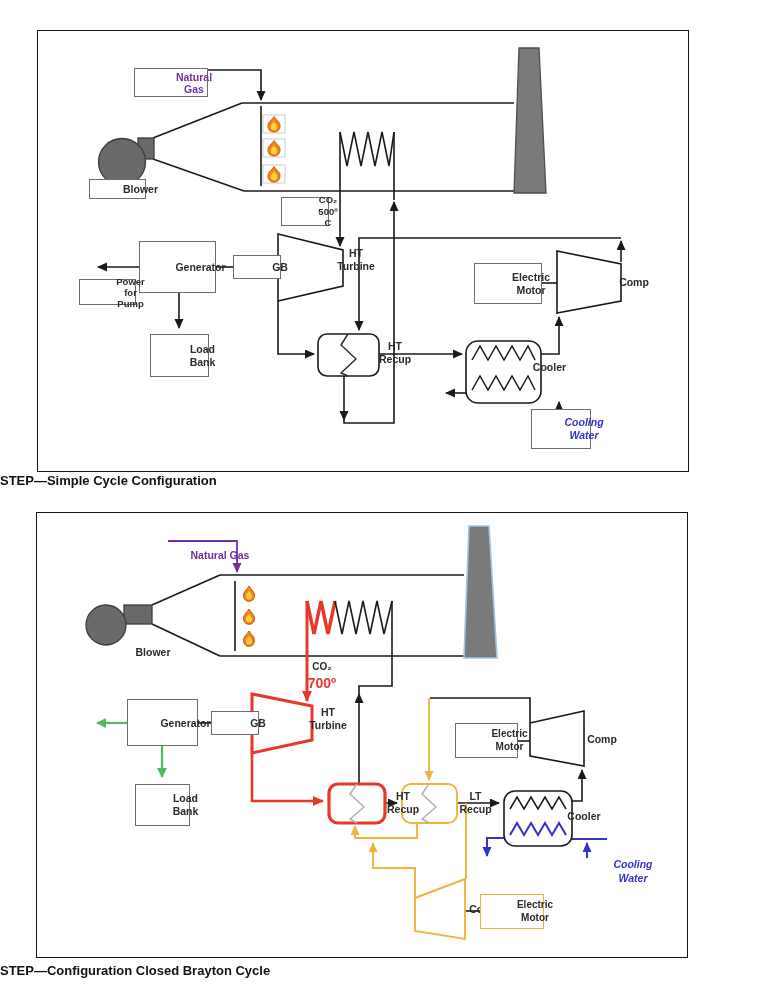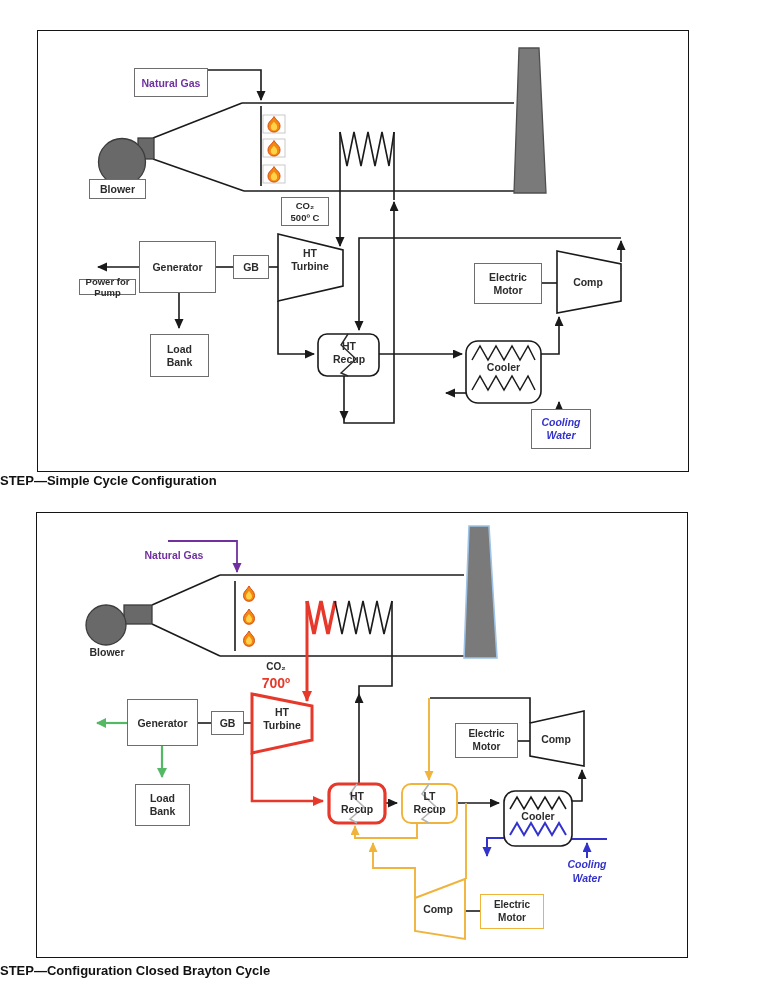--- a/index.html
+++ b/index.html
@@ -1,19 +1,19 @@
 <!DOCTYPE html>
 <html><head>
 <meta charset="utf-8">
 <style>
   html,body{margin:0;padding:0;background:#fff;}
   body{width:768px;height:993px;position:relative;font-family:"Liberation Sans","DejaVu Sans",sans-serif;}
   .frame{position:absolute;border:1.6px solid #141414;background:#fff;}
   .frame svg{position:absolute;left:0;top:0;}
-  .lbl{position:absolute;font-weight:700;font-size:10.5px;line-height:12px;color:#2b2b2b;text-align:center;}
+  .lbl{position:absolute;font-weight:700;font-size:10.5px;line-height:12px;color:#2b2b2b;text-align:center;padding-left:46px;}
   .lbl span{display:block;}
   .box{border:1.2px solid #6e6e6e;background:#fff;display:flex;flex-direction:column;justify-content:center;align-items:center;box-sizing:border-box;}
   .purple{color:#7030a0;}
   .blue{color:#3333cc;font-style:italic;}
   .red{color:#e6392b;}
   .caption{position:absolute;left:0;width:768px;font-weight:700;font-size:13px;color:#111;}
 </style>
 </head>
 <body>
 
@@ -86,21 +86,21 @@
   <div class="lbl box" style="left:51px;top:148px;width:57px;height:20px;">
       <span>Blower</span>
     </div>
   <div class="lbl box" style="left:243px;top:166px;width:48px;height:29px;font-size:9.5px;line-height:11.5px;">
       <span>CO₂</span>
       <span>500º C</span>
     </div>
   <div class="lbl box" style="left:101px;top:210px;width:77px;height:52px;">
       <span>Generator</span>
     </div>
-  <div class="lbl box" style="left:41px;top:248px;width:57px;height:16px;font-size:9.5px;line-height:11px;">
+  <div class="lbl box" style="left:41px;top:248px;width:57px;height:26px;font-size:9.5px;line-height:11px;">
       <span>Power for</span>
       <span>Pump</span>
     </div>
   <div class="lbl box" style="left:195px;top:224px;width:36px;height:24px;">
       <span>GB</span>
     </div>
   <div class="lbl box" style="left:112px;top:303px;width:59px;height:43px;line-height:13px;">
       <span>Load</span>
       <span>Bank</span>
     </div>

